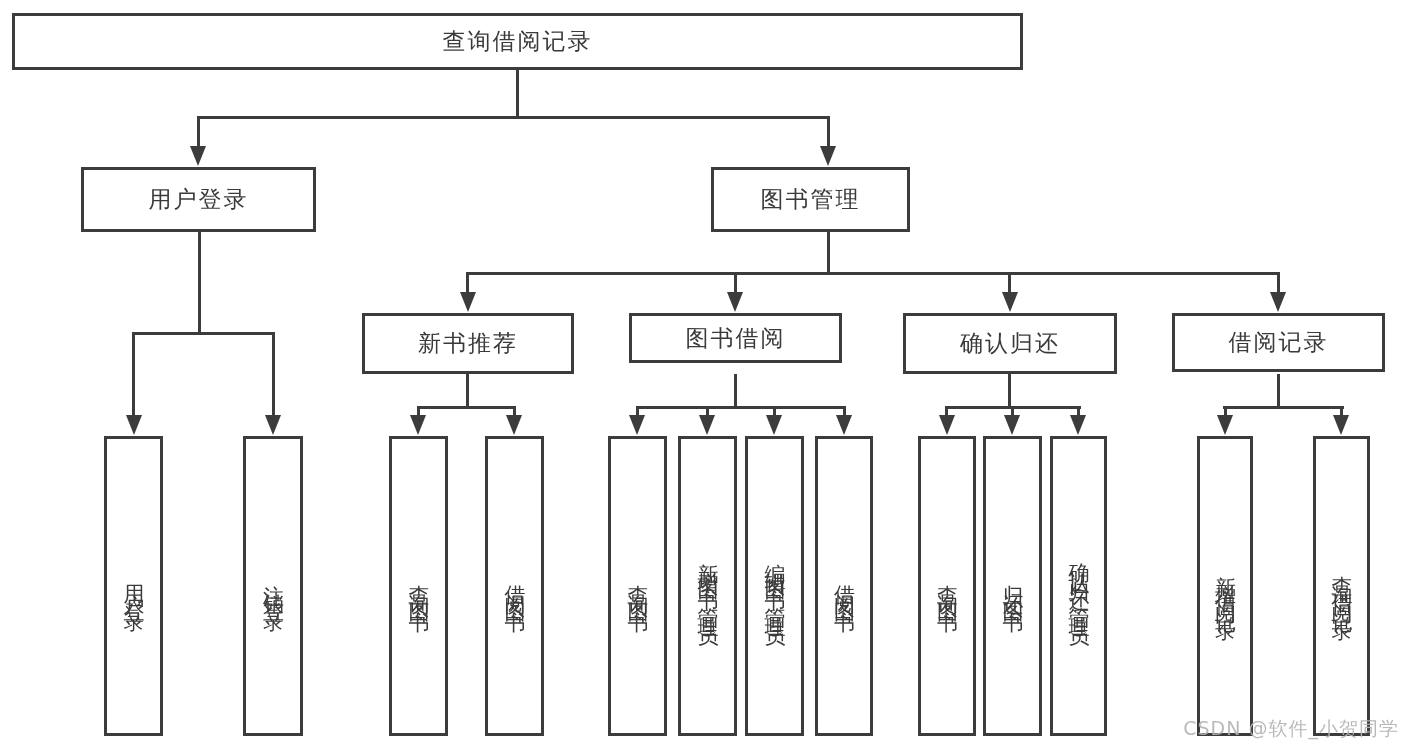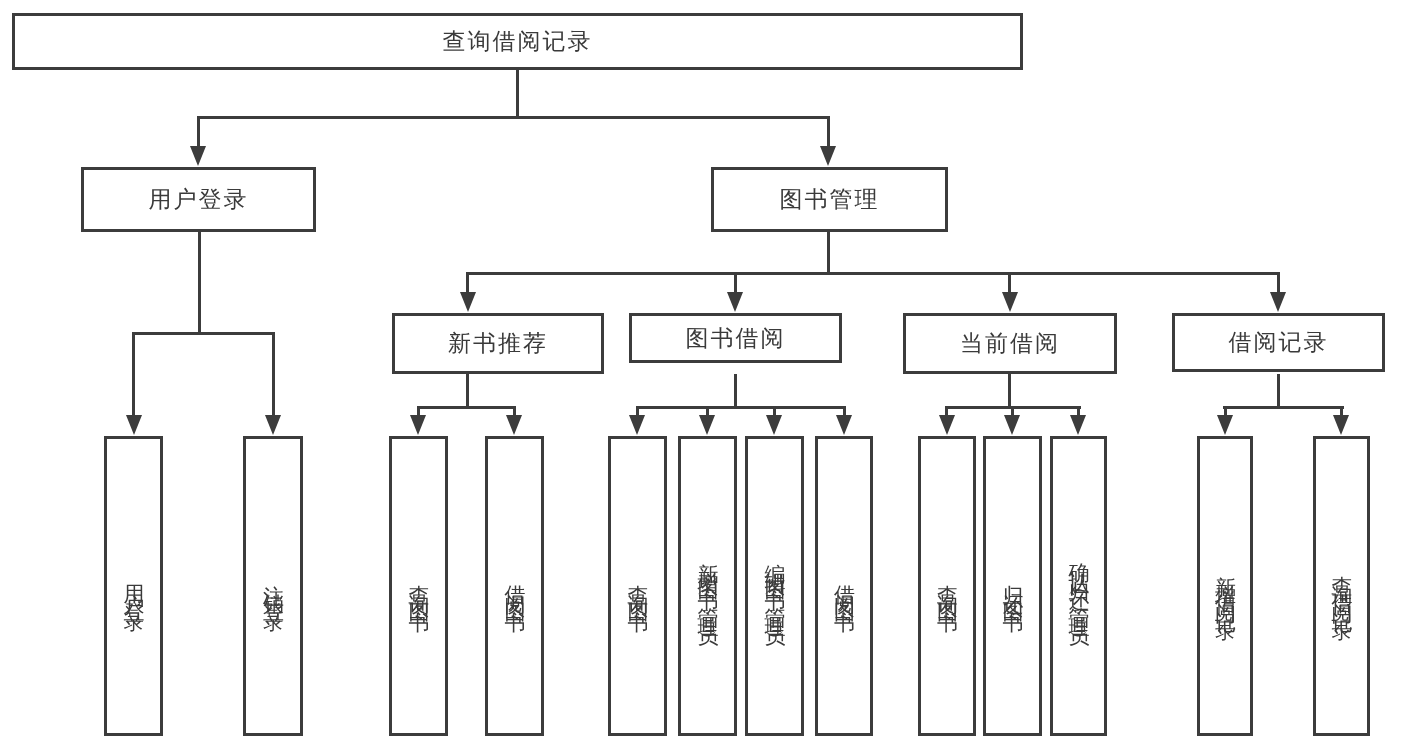--- a/index.html
+++ b/index.html
@@ -58,20 +58,21 @@
     font-size:19px;
     letter-spacing:1px;
     z-index:10;
     font-family:"DejaVu Sans",sans-serif;
   }
 </style>
 </head>
 <body>
 
 <div class="canvas">
+  <div class="watermark">CSDN @软件_小贺同学</div>
 <div class="line" style="left: 516px; top: 70px; width: 3px; height: 49px;"></div>
     <div class="line" style="left: 197px; top: 116px; width: 633px; height: 3px;"></div>
     <div class="line" style="left: 197px; top: 116px; width: 3px; height: 33px;"></div>
     <div class="line" style="left: 827px; top: 116px; width: 3px; height: 33px;"></div>
     <div class="line" style="left: 198px; top: 232px; width: 3px; height: 103px;"></div>
     <div class="line" style="left: 132px; top: 332px; width: 143px; height: 3px;"></div>
     <div class="line" style="left: 132px; top: 332px; width: 3px; height: 86px;"></div>
     <div class="line" style="left: 272px; top: 332px; width: 3px; height: 86px;"></div>
     <div class="line" style="left: 827px; top: 232px; width: 3px; height: 43px;"></div>
     <div class="line" style="left: 466px; top: 272px; width: 814px; height: 3px;"></div>
@@ -112,24 +113,24 @@
     <div class="arrow" style="left: 699px; top: 415px;"></div>
     <div class="arrow" style="left: 766px; top: 415px;"></div>
     <div class="arrow" style="left: 836px; top: 415px;"></div>
     <div class="arrow" style="left: 939px; top: 415px;"></div>
     <div class="arrow" style="left: 1004px; top: 415px;"></div>
     <div class="arrow" style="left: 1070px; top: 415px;"></div>
     <div class="arrow" style="left: 1217px; top: 415px;"></div>
     <div class="arrow" style="left: 1333px; top: 415px;"></div>
     <div class="node" style="left: 12px; top: 13px; width: 1011px; height: 57px;">查询借阅记录</div>
     <div class="node" style="left: 81px; top: 167px; width: 235px; height: 65px;">用户登录</div>
-    <div class="node" style="left: 711px; top: 167px; width: 237px; height: 65px;">图书管理</div>
-    <div class="node" style="left: 362px; top: 313px; width: 212px; height: 61px; margin-left: 30px;">新书推荐</div>
+    <div class="node" style="left: 711px; top: 167px; width: 199px; height: 65px;">图书管理</div>
+    <div class="node" style="left: 362px; top: 313px; width: 212px; height: 61px;">新书推荐</div>
     <div class="node" style="left: 629px; top: 313px; width: 213px; height: 50px;">图书借阅</div>
-    <div class="node" style="left: 903px; top: 313px; width: 214px; height: 61px;">当前借阅</div>
+    <div class="node" style="left: 903px; top: 313px; width: 214px; height: 61px;">确认归还</div>
     <div class="node" style="left: 1172px; top: 313px; width: 213px; height: 59px;">借阅记录</div>
     <div class="node vertical" style="left: 104px; top: 436px; width: 59px; height: 300px;">用户登录</div>
     <div class="node vertical" style="left: 243px; top: 436px; width: 60px; height: 300px;">注销登录</div>
     <div class="node vertical" style="left: 389px; top: 436px; width: 59px; height: 300px;">查询图书</div>
     <div class="node vertical" style="left: 485px; top: 436px; width: 59px; height: 300px;">借阅图书</div>
     <div class="node vertical" style="left: 608px; top: 436px; width: 59px; height: 300px;">查询图书</div>
     <div class="node vertical" style="left: 678px; top: 436px; width: 59px; height: 300px;">新增图书（管理员）</div>
     <div class="node vertical" style="left: 745px; top: 436px; width: 59px; height: 300px;">编辑图书（管理员）</div>
     <div class="node vertical" style="left: 815px; top: 436px; width: 58px; height: 300px;">借阅图书</div>
     <div class="node vertical" style="left: 918px; top: 436px; width: 58px; height: 300px;">查询图书</div>

